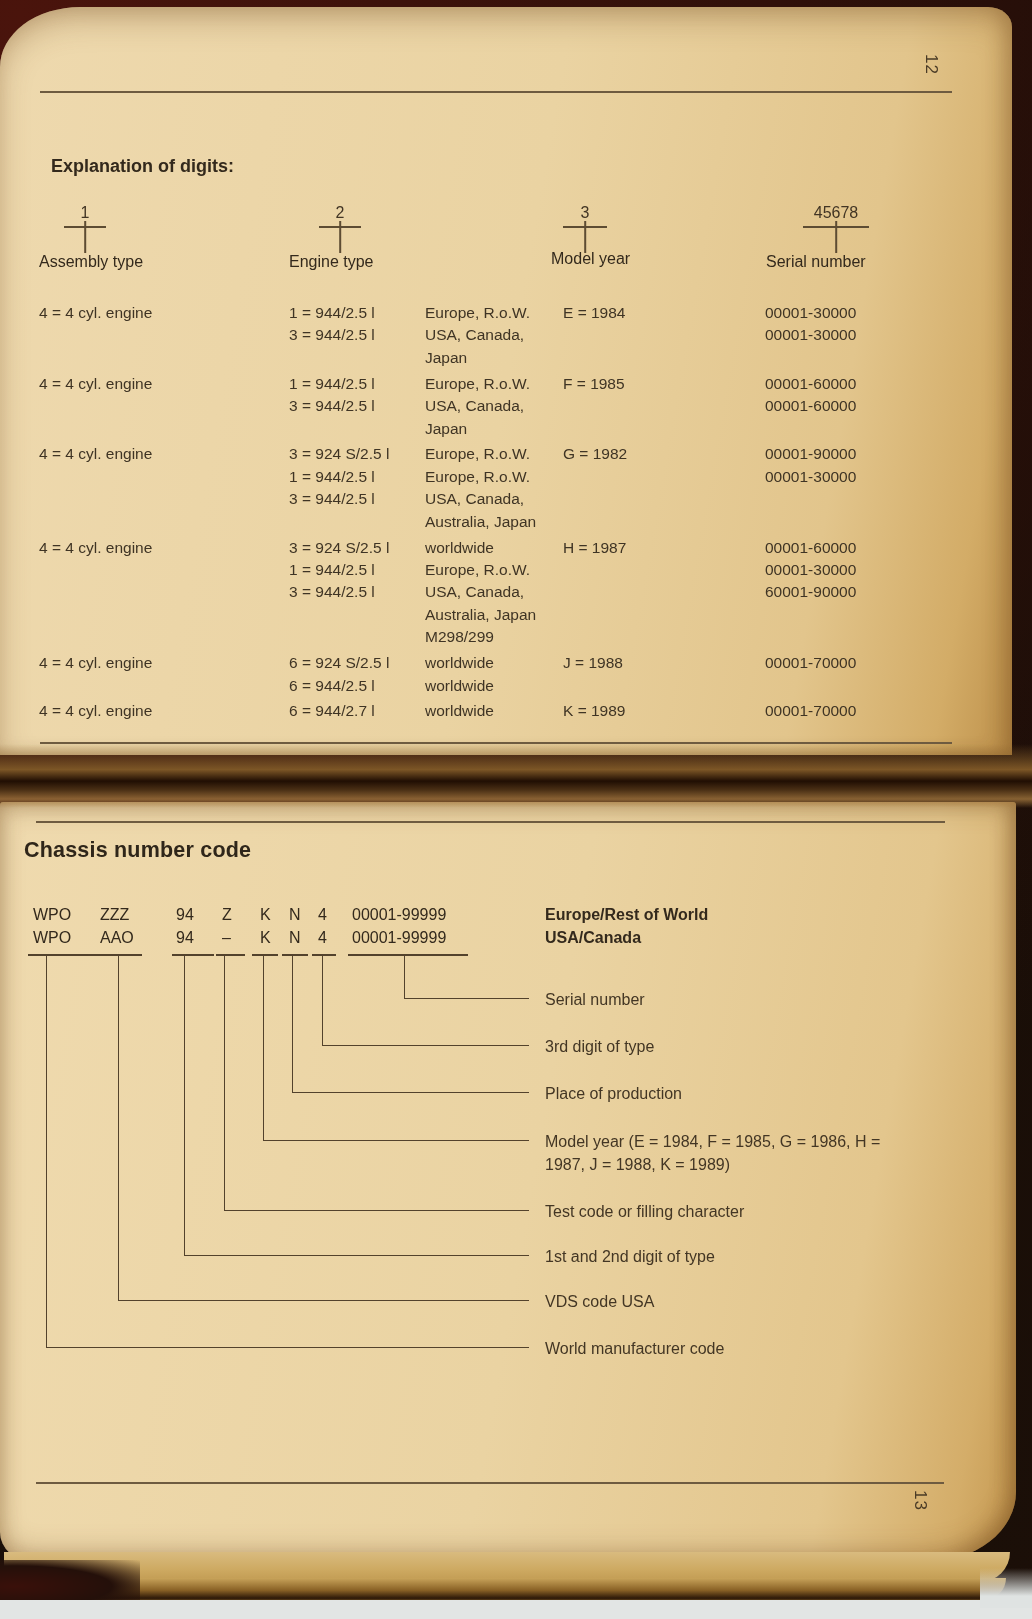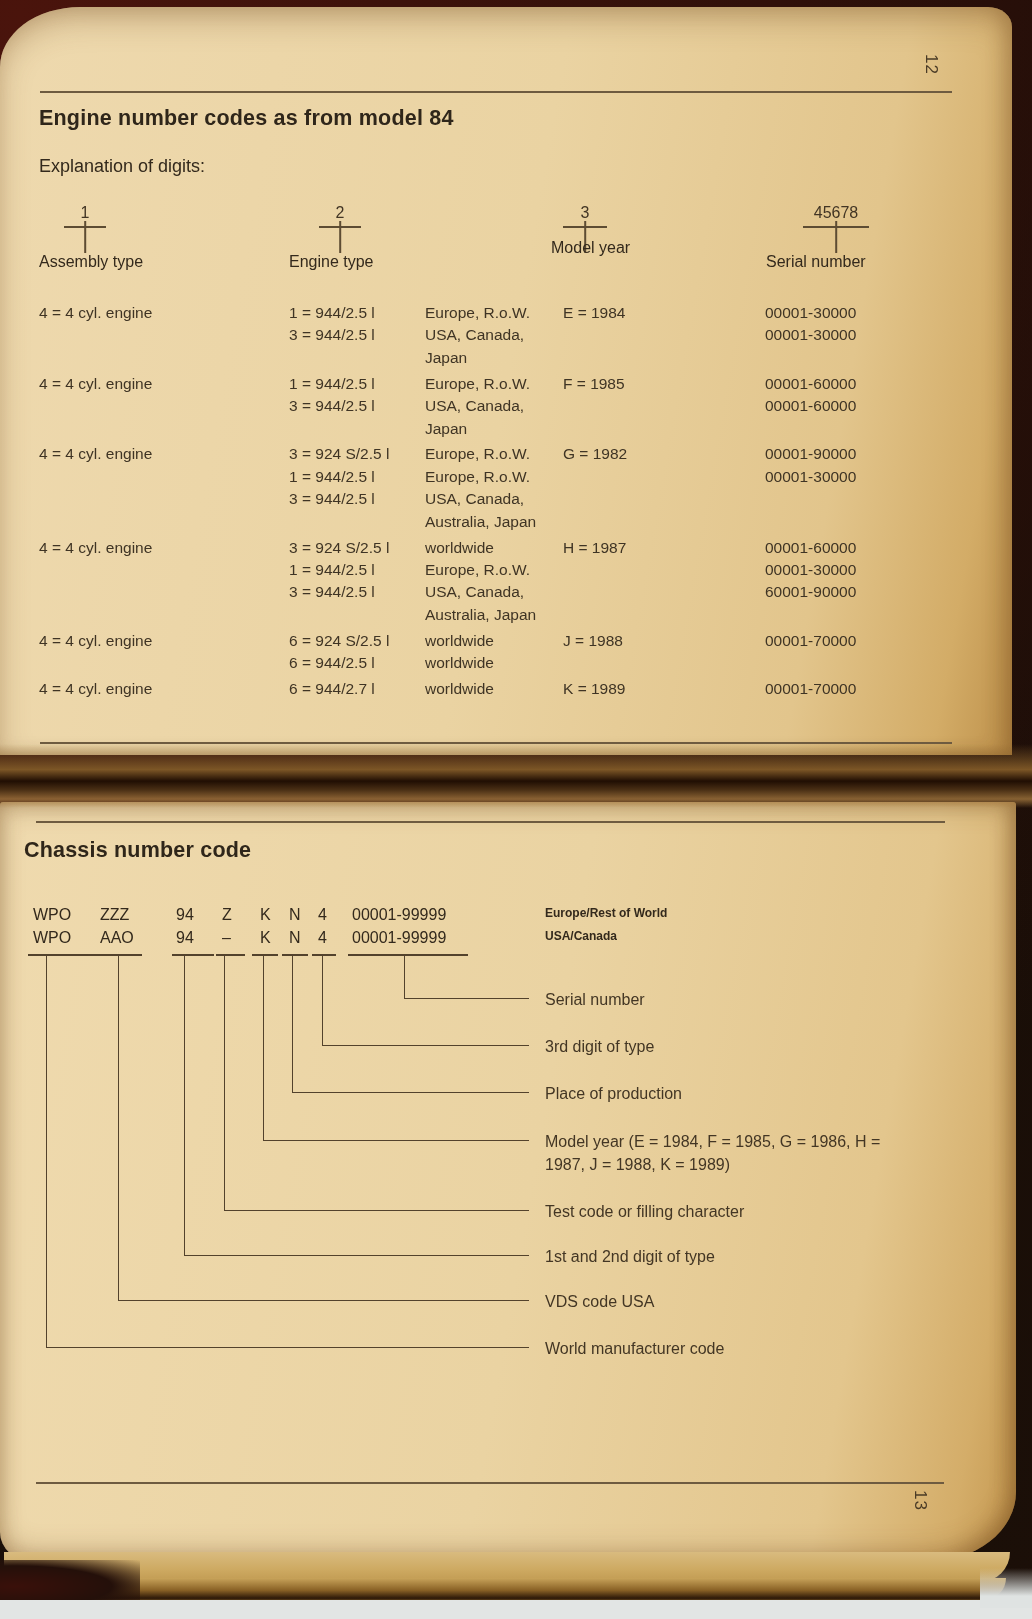--- a/index.html
+++ b/index.html
@@ -43,39 +43,39 @@
     background:linear-gradient(180deg,#c8a35a 0%,#8a6226 55%,#2c1808 92%,#573c1a 100%);
     border-radius:0 0 30px 14px;}
   .cover-blob{position:absolute;left:0;top:1560px;width:140px;height:44px;
     background:radial-gradient(ellipse at 10% 60%, #3a100a 0%, #24100a 55%, rgba(25,14,8,0) 100%);}
   .ground{position:absolute;left:0;top:1600px;width:1032px;height:19px;background:#e2e5e4;}
   .ground-r{position:absolute;left:980px;top:1568px;width:52px;height:40px;background:linear-gradient(180deg,rgba(226,229,228,0) 0%,#dfe3e2 70%);}
 
   
   .rule{position:absolute;height:1.7px;background:#6e5b40;z-index:10;}
   .h1{position:absolute;font-size:21.5px;font-weight:bold;color:#2f261a;letter-spacing:.2px;z-index:10;}
-  .h2{position:absolute;font-size:18px;font-weight:normal;color:#33291c;z-index:10;}
+  .h2{position:absolute;font-size:18px;font-weight:bold;color:#33291c;z-index:10;margin-left:12px;}
   .colhead{position:absolute;font-size:16px;font-weight:normal;color:#33291c;z-index:10;}
   .pagenum{position:absolute;font-size:17px;color:#4a3b26;writing-mode:vertical-rl;letter-spacing:1px;z-index:10;}
 
   
   .marker{position:absolute;z-index:10;}
   .marker .digit{position:absolute;transform:translateX(-50%);font-size:16px;color:#423télé524;color:#423524;white-space:nowrap;}
   .marker .hline{position:absolute;height:1.6px;background:#5d4c33;transform:translateX(-50%);}
   .marker .vline{position:absolute;width:1.6px;background:#5d4c33;transform:translateX(-50%);}
 
   
   #engine-table{position:absolute;left:39px;top:302px;width:921px;z-index:10;font-size:15.5px;line-height:22.4px;color:#3f3424;}
   .tblock{margin-bottom:3.5px;}
   .tline{display:grid;grid-template-columns:250px 136px 138px 202px auto;}
   .tline span{white-space:nowrap;}
 
   
   .vin-cell{position:absolute;font-size:16px;font-weight:normal;color:#33291c;white-space:nowrap;z-index:10;}
-  .vin-region{position:absolute;left:545px;font-size:12px;font-weight:bold;color:#33291c;white-space:nowrap;z-index:10;}
+  .vin-region{position:absolute;left:545px;font-size:16px;font-weight:bold;color:#33291c;white-space:nowrap;z-index:10;}
   .useg{position:absolute;height:1.6px;background:#53422c;z-index:10;}
   .conn{position:absolute;border-left:1.6px solid #53422c;border-bottom:1.6px solid #53422c;z-index:9;}
   .legend-label{position:absolute;left:545px;width:350px;font-size:16px;line-height:23px;color:#43362​4;color:#433624;z-index:10;}
 </style>
 </head>
 <body>
 
 <div class="photo">
 
   <div class="page12-bg"></div>
@@ -83,42 +83,41 @@
   <div class="page13-bg"></div>
   <div class="stack1"></div>
   <div class="stack2"></div>
   <div class="cover-blob"></div>
   <div class="ground"></div>
   <div class="ground-r"></div>
 
   <div class="rule" style="left:40px;top:91px;width:912px;"></div>
   <div class="pagenum" style="left:921px;top:54px;">12</div>
 
-  <div class="h1" style="left:39px;top:106px;">Engine number codes as from model 84</div>
   <div class="h2" style="left:39px;top:156px;">Explanation of digits:</div>
 
   <div id="digit-markers">
       <div class="marker">
         <div class="digit" style="left:85px;top:204px;">1</div>
         <div class="hline" style="left:85px;top:226px;width:42px;"></div>
         <div class="vline" style="left:85px;top:221px;height:32px;"></div>
       </div>
       <div class="colhead" style="left:39px;top:253px;">Assembly type</div>
       <div class="marker">
         <div class="digit" style="left:340px;top:204px;">2</div>
         <div class="hline" style="left:340px;top:226px;width:42px;"></div>
         <div class="vline" style="left:340px;top:221px;height:32px;"></div>
       </div>
       <div class="colhead" style="left:289px;top:253px;">Engine type</div>
       <div class="marker">
         <div class="digit" style="left:585px;top:204px;">3</div>
         <div class="hline" style="left:585px;top:226px;width:44px;"></div>
         <div class="vline" style="left:585px;top:221px;height:32px;"></div>
       </div>
-      <div class="colhead" style="left:551px;top:239px;">Model year</div>
+      <div class="colhead" style="left:551px;top:250px;">Model year</div>
       <div class="marker">
         <div class="digit" style="left:836px;top:204px;">45678</div>
         <div class="hline" style="left:836px;top:226px;width:66px;"></div>
         <div class="vline" style="left:836px;top:221px;height:32px;"></div>
       </div>
       <div class="colhead" style="left:766px;top:253px;">Serial number</div>
     </div>
 
   <div id="engine-table">
       <div class="tblock">
@@ -216,20 +215,27 @@
           <span></span>
           <span>3 = 944/2.5 l</span>
           <span>USA, Canada,</span>
           <span></span>
           <span>60001-90000</span>
         </div>
         <div class="tline">
           <span></span>
           <span></span>
           <span>Australia, Japan</span>
+          <span></span>
+          <span></span>
+        </div>
+        <div class="tline">
+          <span></span>
+          <span></span>
+          <span>M298/299</span>
           <span></span>
           <span></span>
         </div>
       </div>
       <div class="tblock">
         <div class="tline">
           <span>4 = 4 cyl. engine</span>
           <span>6 = 924 S/2.5 l</span>
           <span>worldwide</span>
           <span>J = 1988</span>

